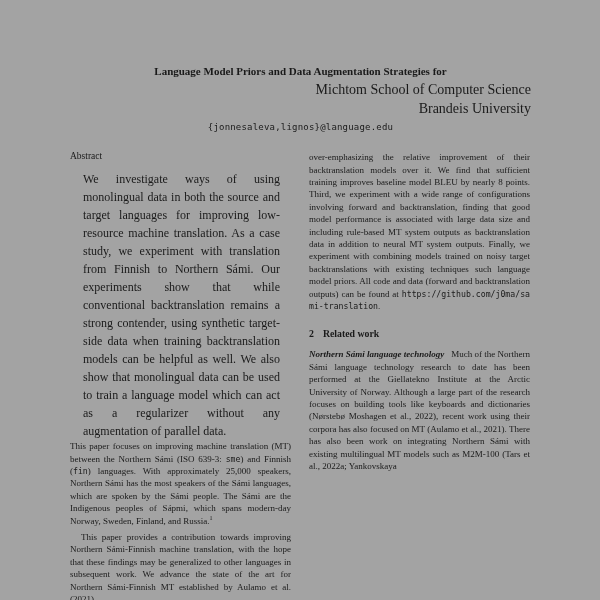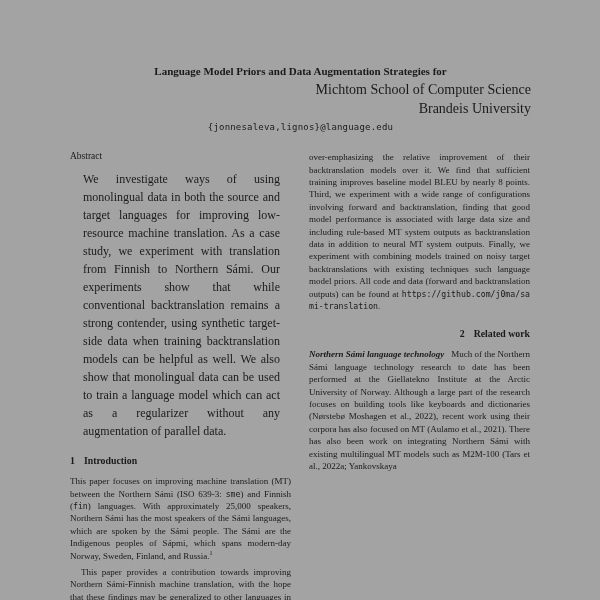--- a/index.html
+++ b/index.html
@@ -79,21 +79,21 @@
     vertical-align: super;
     line-height: 0;
   }
   .runin-heading { font-weight: bold; margin-right: 7px; font-style: italic; }
   .url {
     color: inherit;
     text-decoration: none;
     word-break: break-all;
     cursor: pointer;
   }
-  .rw-heading-gap { margin-top: 16px; text-align: right; }
+  .rw-heading-gap { margin-top: 16px; }
 </style>
 </head>
 <body>
 
 <div class="page">
 
   <header class="paper-header">
     <h1 class="title">
       <span class="title-line">Language Model Priors and Data Augmentation Strategies for</span>
     </h1>
@@ -101,21 +101,20 @@
     <div class="affil">Brandeis University</div>
     <div class="email mono">{jonnesaleva,lignos}@language.edu</div>
   </header>
 
   <div class="columns">
 
     <section class="col">
       <h2 class="abstract-heading">Abstract</h2>
       <p class="abstract-text">We investigate ways of using monolingual data in both the source and target languages for improving low-resource machine translation. As a case study, we experiment with translation from Finnish to Northern Sámi. Our experiments show that while conventional backtranslation remains a strong contender, using synthetic target-side data when training backtranslation models can be helpful as well. We also show that monolingual data can be used to train a language model which can act as a regularizer without any augmentation of parallel data.</p>
 
-      <h3 class="section-heading"><span class="sec-num">1</span><span class="sec-title">Introduction</span></h3>
 
       <p class="body-text"><span>This paper focuses on improving machine translation (MT) between the Northern Sámi (ISO 639-3: </span><span class="mono">sme</span><span>) and Finnish (</span><span class="mono">fin</span><span>) languages. With approximately 25,000 speakers, Northern Sámi has the most speakers of the Sámi languages, which are spoken by the Sámi people. The Sámi are the Indigenous peoples of Sápmi, which spans modern-day Norway, Sweden, Finland, and Russia.</span><sup class="fnmark">1</sup></p>
 
       <p class="body-text indent">This paper provides a contribution towards improving Northern Sámi-Finnish machine translation, with the hope that these findings may be generalized to other languages in subsequent work. We advance the state of the art for Northern Sámi-Finnish MT established by Aulamo et al. (2021)</p>
     </section>
 
     <section class="col">
       <p class="body-text"><span>over-emphasizing the relative improvement of their backtranslation models over it. We find that sufficient training improves baseline model BLEU by nearly 8 points. Third, we experiment with a wide range of configurations involving forward and backtranslation, finding that good model performance is associated with large data size and including rule-based MT system outputs as backtranslation data in addition to neural MT system outputs. Finally, we experiment with combining models trained on noisy target backtranslations with existing techniques such language model priors. All code and data (forward and backtranslation outputs) can be found at </span><a class="mono url" href="#">https://github.com/j0ma/sami-translation</a><span>.</span></p>
 
       <h3 class="section-heading rw-heading-gap"><span class="sec-num">2</span><span class="sec-title">Related work</span></h3>

